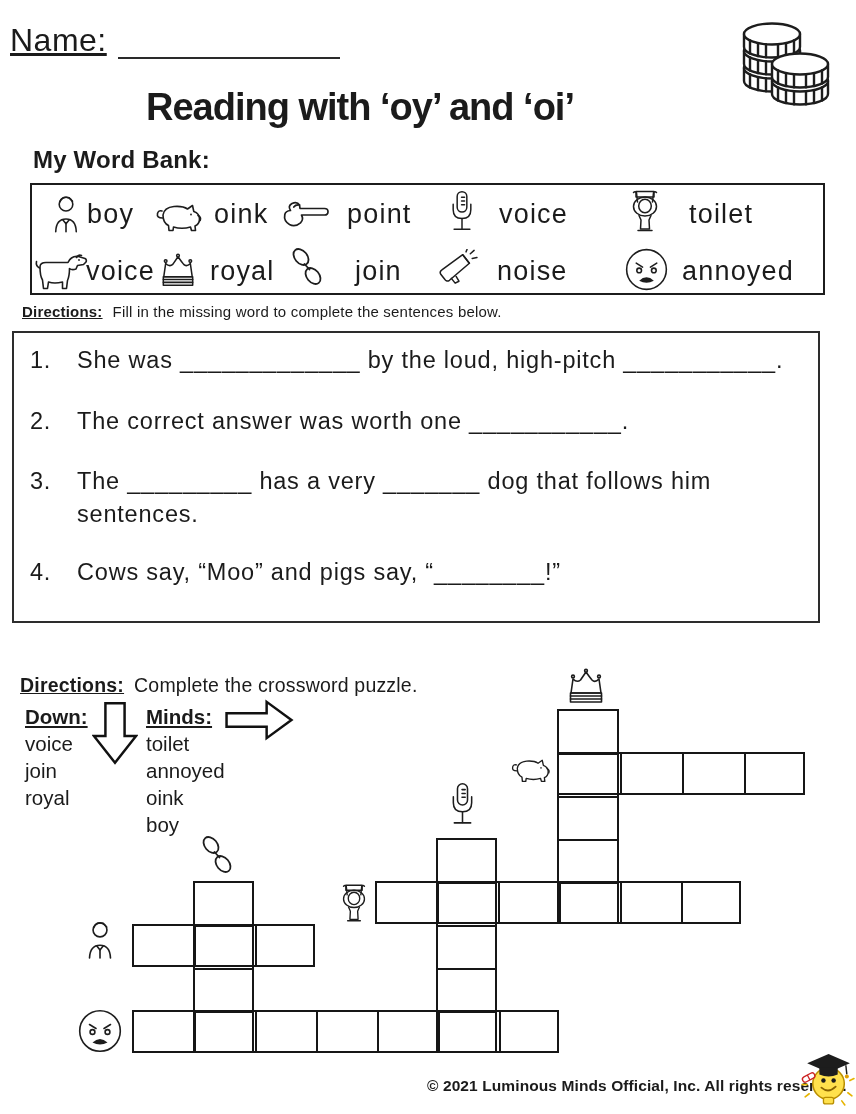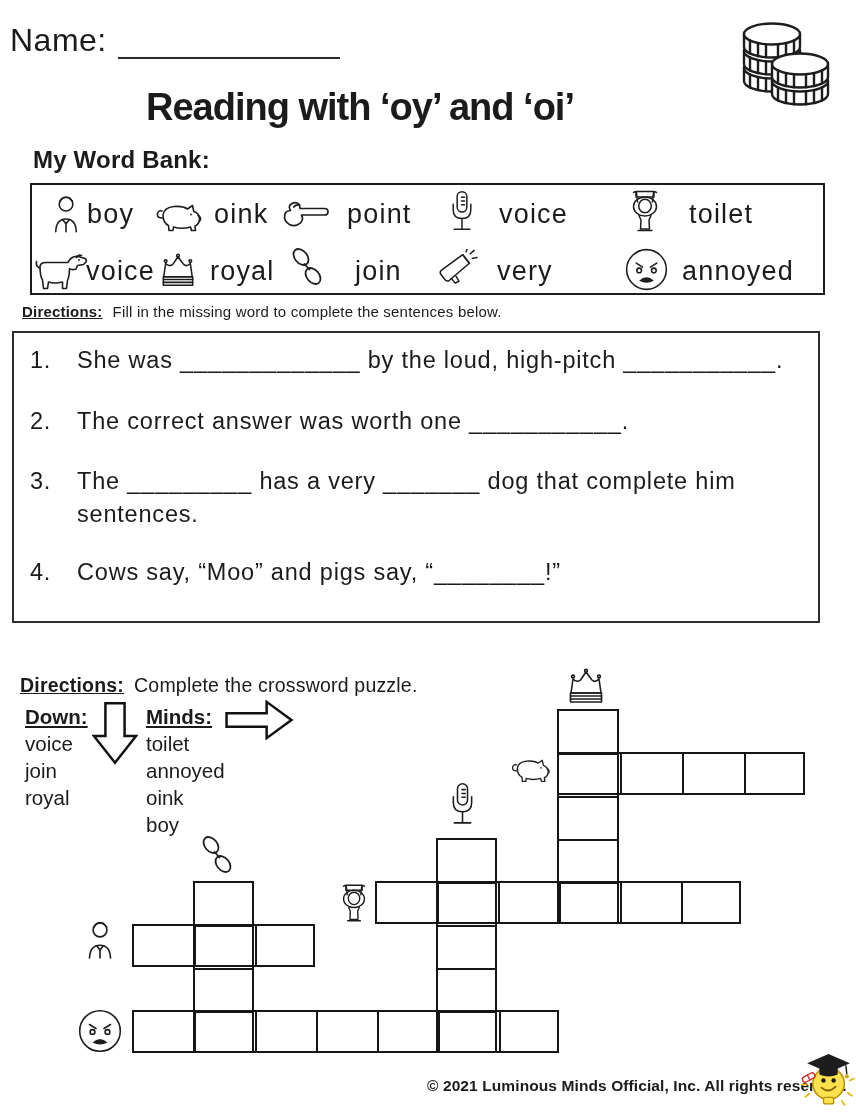--- a/index.html
+++ b/index.html
@@ -22,21 +22,21 @@
   .da-head{font-size:20.5px;font-weight:bold;text-decoration:underline;white-space:nowrap;}
   .da-item{font-size:20.5px;white-space:nowrap;}
   .cw-word{border:2.6px solid #161616;box-sizing:border-box;background:transparent;}
   .cw-sep{background:#161616;}
   #footer-text{font-size:15.5px;font-weight:bold;letter-spacing:0.1px;white-space:nowrap;}
 </style>
 </head>
 <body>
 
 <div id="page">
-  <span id="name-label" class="abs" style="left:10px;top:22px;">Name:</span>
+  <span id="name-label" class="abs" style="left:10px;top:22px;text-decoration:underline;">Name:</span>
   <div id="name-line" class="abs" style="left:118px;top:24px;width:222px;height:33px;"></div>
 
   <div id="page-title" class="abs" style="left:0;top:86px;width:720px;text-align:center;">Reading with ‘oy’ and ‘oi’</div>
 
   <div id="wb-heading" class="abs" style="left:33px;top:146px;">My Word Bank:</div>
   <div id="wb-box" class="abs" style="left:30px;top:183px;width:791px;height:108px;">
       <span class="abs icon" style="left: 20px; top: 7px; width: 28px; height: 42px;">
         <svg viewBox="0 0 30 42" fill="none" stroke="#1d1d1d" stroke-linecap="round" stroke-linejoin="round" stroke-width="1.7">
    <circle cx="15" cy="11.5" r="7.3"></circle>
    <path d="M8.6 9 Q11 2.6 18.4 4.6 L22 8.4"></path>
@@ -118,21 +118,21 @@
       <span class="abs icon" style="left: 405px; top: 64px; width: 42px; height: 36px;">
         <svg viewBox="0 0 44 38" fill="none" stroke="#1d1d1d" stroke-linecap="round" stroke-linejoin="round" stroke-width="1.6">
    <path d="M4 27 Q2 24 5 22 L27 6 L34 15 L13 33 Q10 35 8 32 Z"></path>
    <line x1="27" y1="6" x2="34" y2="15"></line>
    <path d="M15 31 L19 36 L23 34 L20 29"></path>
    <line x1="37" y1="10" x2="42" y2="9"></line>
           <line x1="35" y1="5" x2="39" y2="1.5"></line>
           <line x1="30.5" y1="3" x2="31.5" y2="0.5"></line>
         </svg>
       </span>
-      <span class="abs wb-label" style="left: 465px; top: 71px;">very</span>
+      <span class="abs wb-label" style="left: 465px; top: 71px;">noise</span>
       <span class="abs icon" style="left: 592px; top: 62px; width: 45px; height: 45px;">
         <svg viewBox="0 0 46 46" fill="none" stroke="#1d1d1d" stroke-linecap="round" stroke-linejoin="round" stroke-width="1.6">
    <circle cx="23" cy="23" r="20.3"></circle>
    <line x1="12.5" y1="16.5" x2="19" y2="20.5"></line>
           <line x1="33.5" y1="16.5" x2="27" y2="20.5"></line>
    <circle cx="15.5" cy="24" r="2.4"></circle>
           <circle cx="30.5" cy="24" r="2.4"></circle>
    <path d="M15.5 34.5 Q23 27.5 30.5 34.5 Q23 38.5 15.5 34.5 Z" fill="#1d1d1d" stroke="none"></path>
         </svg>
       </span>
@@ -152,21 +152,21 @@
       </div>
       <div class="abs sent-row" style="left: 16px; top: 72px;">
         <span class="sent-num">2.</span>
         <span>
           <div>The correct answer was worth one ___________.</div>
         </span>
       </div>
       <div class="abs sent-row" style="left: 16px; top: 132px;">
         <span class="sent-num">3.</span>
         <span>
-          <div>The _________ has a very _______ dog that complete him</div>
+          <div>The _________ has a very _______ dog that follows him</div>
           <div>sentences.</div>
         </span>
       </div>
       <div class="abs sent-row" style="left: 16px; top: 223px;">
         <span class="sent-num">4.</span>
         <span>
           <div>Cows say, “Moo” and pigs say, “________!”</div>
         </span>
       </div>
     </div>

